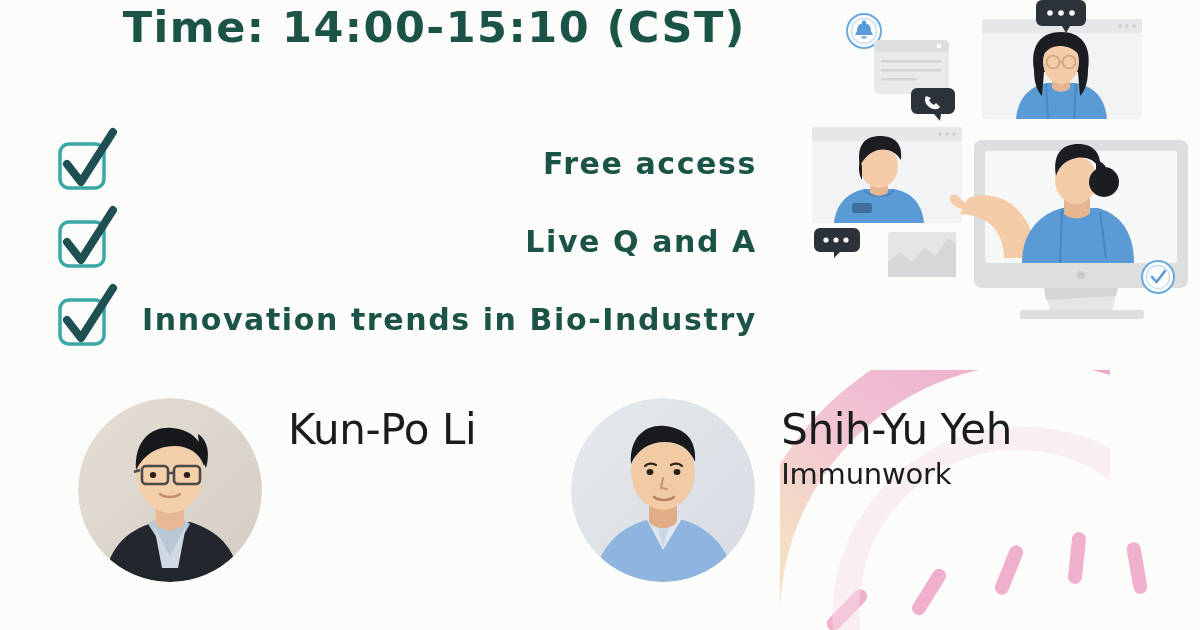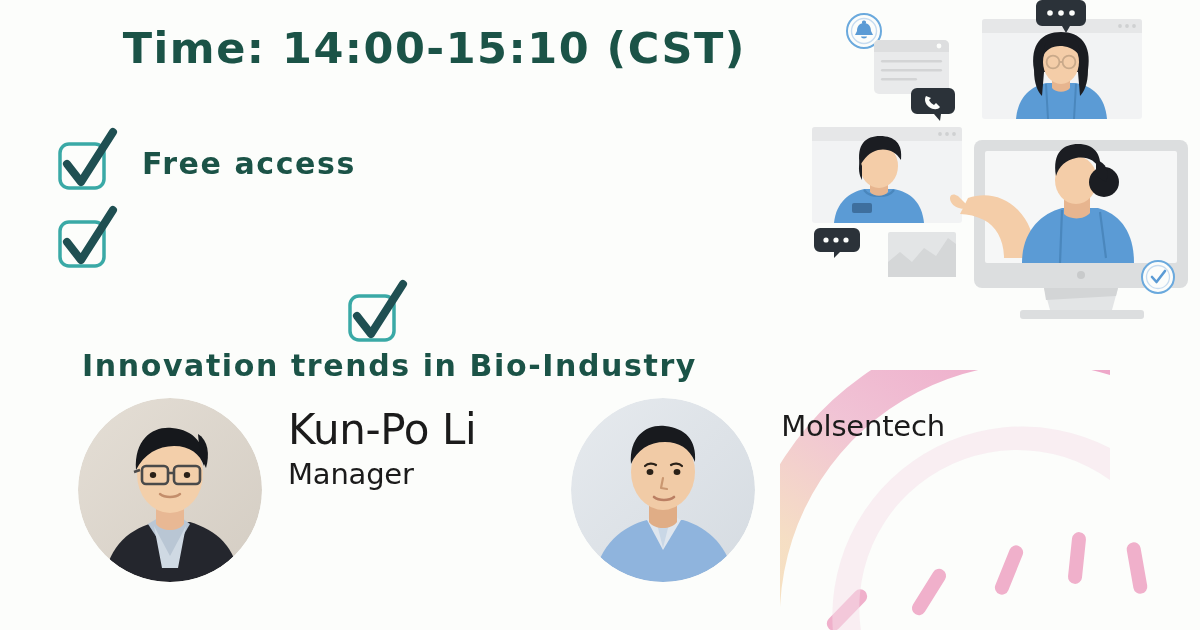--- a/index.html
+++ b/index.html
@@ -34,21 +34,20 @@
     z-index: 0;
   }
 
   
   #heading {
     position: absolute;
     left: 0;
     top: 2px;
     width: 790px;
     z-index: 3;
-    margin-top: 21px;
   }
   .time-line {
     font-family: "DejaVu Sans", sans-serif;
     font-weight: bold;
     font-size: 43px;
     line-height: 51px;
     letter-spacing: 1.5px;
     color: #1b5347;
     text-align: right;
     white-space: nowrap;
@@ -60,22 +59,23 @@
     position: absolute;
     left: 57px;
     top: 132px;
     z-index: 3;
   }
   .check-row {
     display: flex;
     align-items: center;
     height: 63px;
     margin-bottom: 15px;
-  }
-  .check-row:last-child { margin-bottom: 0; flex-direction: column; }
+    justify-content: space-between;
+  }
+  .check-row:last-child { margin-bottom: 0; }
 
   .check-icon {
     position: relative;
     width: 60px;
     height: 56px;
     flex: 0 0 60px;
   }
   .check-icon svg {
     position: absolute;
     left: 0;
@@ -197,20 +197,21 @@
       <span class="check-label">Free access</span>
     </div>
 
     <div class="check-row">
       <span class="check-icon">
         <svg width="60" height="56" viewBox="0 0 60 56" xmlns="http://www.w3.org/2000/svg">
           <rect x="3" y="8" width="44" height="44" rx="9" ry="9" fill="none" stroke="#3aa9a6" stroke-width="3.5"></rect>
           <path d="M 10 28 L 24 46 L 56 -4" fill="none" stroke="#1f4f52" stroke-width="8" stroke-linecap="round" stroke-linejoin="round"></path>
         </svg>
       </span>
+      <span class="check-label">Live Q and A</span>
     </div>
 
     <div class="check-row">
       <span class="check-icon">
         <svg width="60" height="56" viewBox="0 0 60 56" xmlns="http://www.w3.org/2000/svg">
           <rect x="3" y="8" width="44" height="44" rx="9" ry="9" fill="none" stroke="#3aa9a6" stroke-width="3.5"></rect>
           <path d="M 10 28 L 24 46 L 56 -4" fill="none" stroke="#1f4f52" stroke-width="8" stroke-linecap="round" stroke-linejoin="round"></path>
         </svg>
       </span>
       <span class="check-label">Innovation trends in Bio-Industry</span>
@@ -255,21 +256,20 @@
             </g>
 
             <path d="M 82 96 C 87 100 97 100 102 96" stroke="#c38e6b" stroke-width="2.4" fill="none" stroke-linecap="round"></path>
             <ellipse cx="75" cy="77" rx="3.2" ry="3" fill="#2a2118"></ellipse>
             <ellipse cx="109" cy="77" rx="3.2" ry="3" fill="#2a2118"></ellipse>
           </g>
         </svg>
       </div>
       <div class="speaker-text">
         <div class="speaker-name">Kun-Po Li</div>
-        <div class="speaker-role">Manager</div>
       </div>
     </div>
 
     <div class="speaker speaker-2">
       <div class="avatar">
         <svg width="184" height="184" viewBox="0 0 184 184" xmlns="http://www.w3.org/2000/svg">
           <defs>
             <clipPath id="av2">
                 <circle cx="92" cy="92" r="92"></circle>
               </clipPath>
@@ -294,21 +294,22 @@
             <ellipse cx="79" cy="74" rx="3.4" ry="3" fill="#2a2118"></ellipse>
             <ellipse cx="106" cy="74" rx="3.4" ry="3" fill="#2a2118"></ellipse>
             <path d="M 74 68 C 77 65 82 65 85 67" stroke="#2a2118" stroke-width="2.2" fill="none" stroke-linecap="round"></path>
             <path d="M 100 67 C 103 65 108 65 111 68" stroke="#2a2118" stroke-width="2.2" fill="none" stroke-linecap="round"></path>
             <path d="M 92 80 L 90 90 L 96 91" stroke="#ca9770" stroke-width="2.2" fill="none" stroke-linecap="round" stroke-linejoin="round"></path>
             <path d="M 83 99 C 88 103 98 103 103 99" stroke="#bb7f63" stroke-width="2.6" fill="none" stroke-linecap="round"></path>
           </g>
         </svg>
       </div>
       <div class="speaker-text">
-        <div class="speaker-org">Molsentech</div>
+        <div class="speaker-name">Shih-Yu Yeh</div>
+        <div class="speaker-org">Immunwork</div>
       </div>
     </div>
 
   </div>
 
   <div id="illustration">
     <svg width="390" height="320" viewBox="0 0 390 320" xmlns="http://www.w3.org/2000/svg">
 
       <g>
         <circle cx="56" cy="31" r="17" fill="#fcfdfb" stroke="#6aa9dd" stroke-width="2"></circle>

